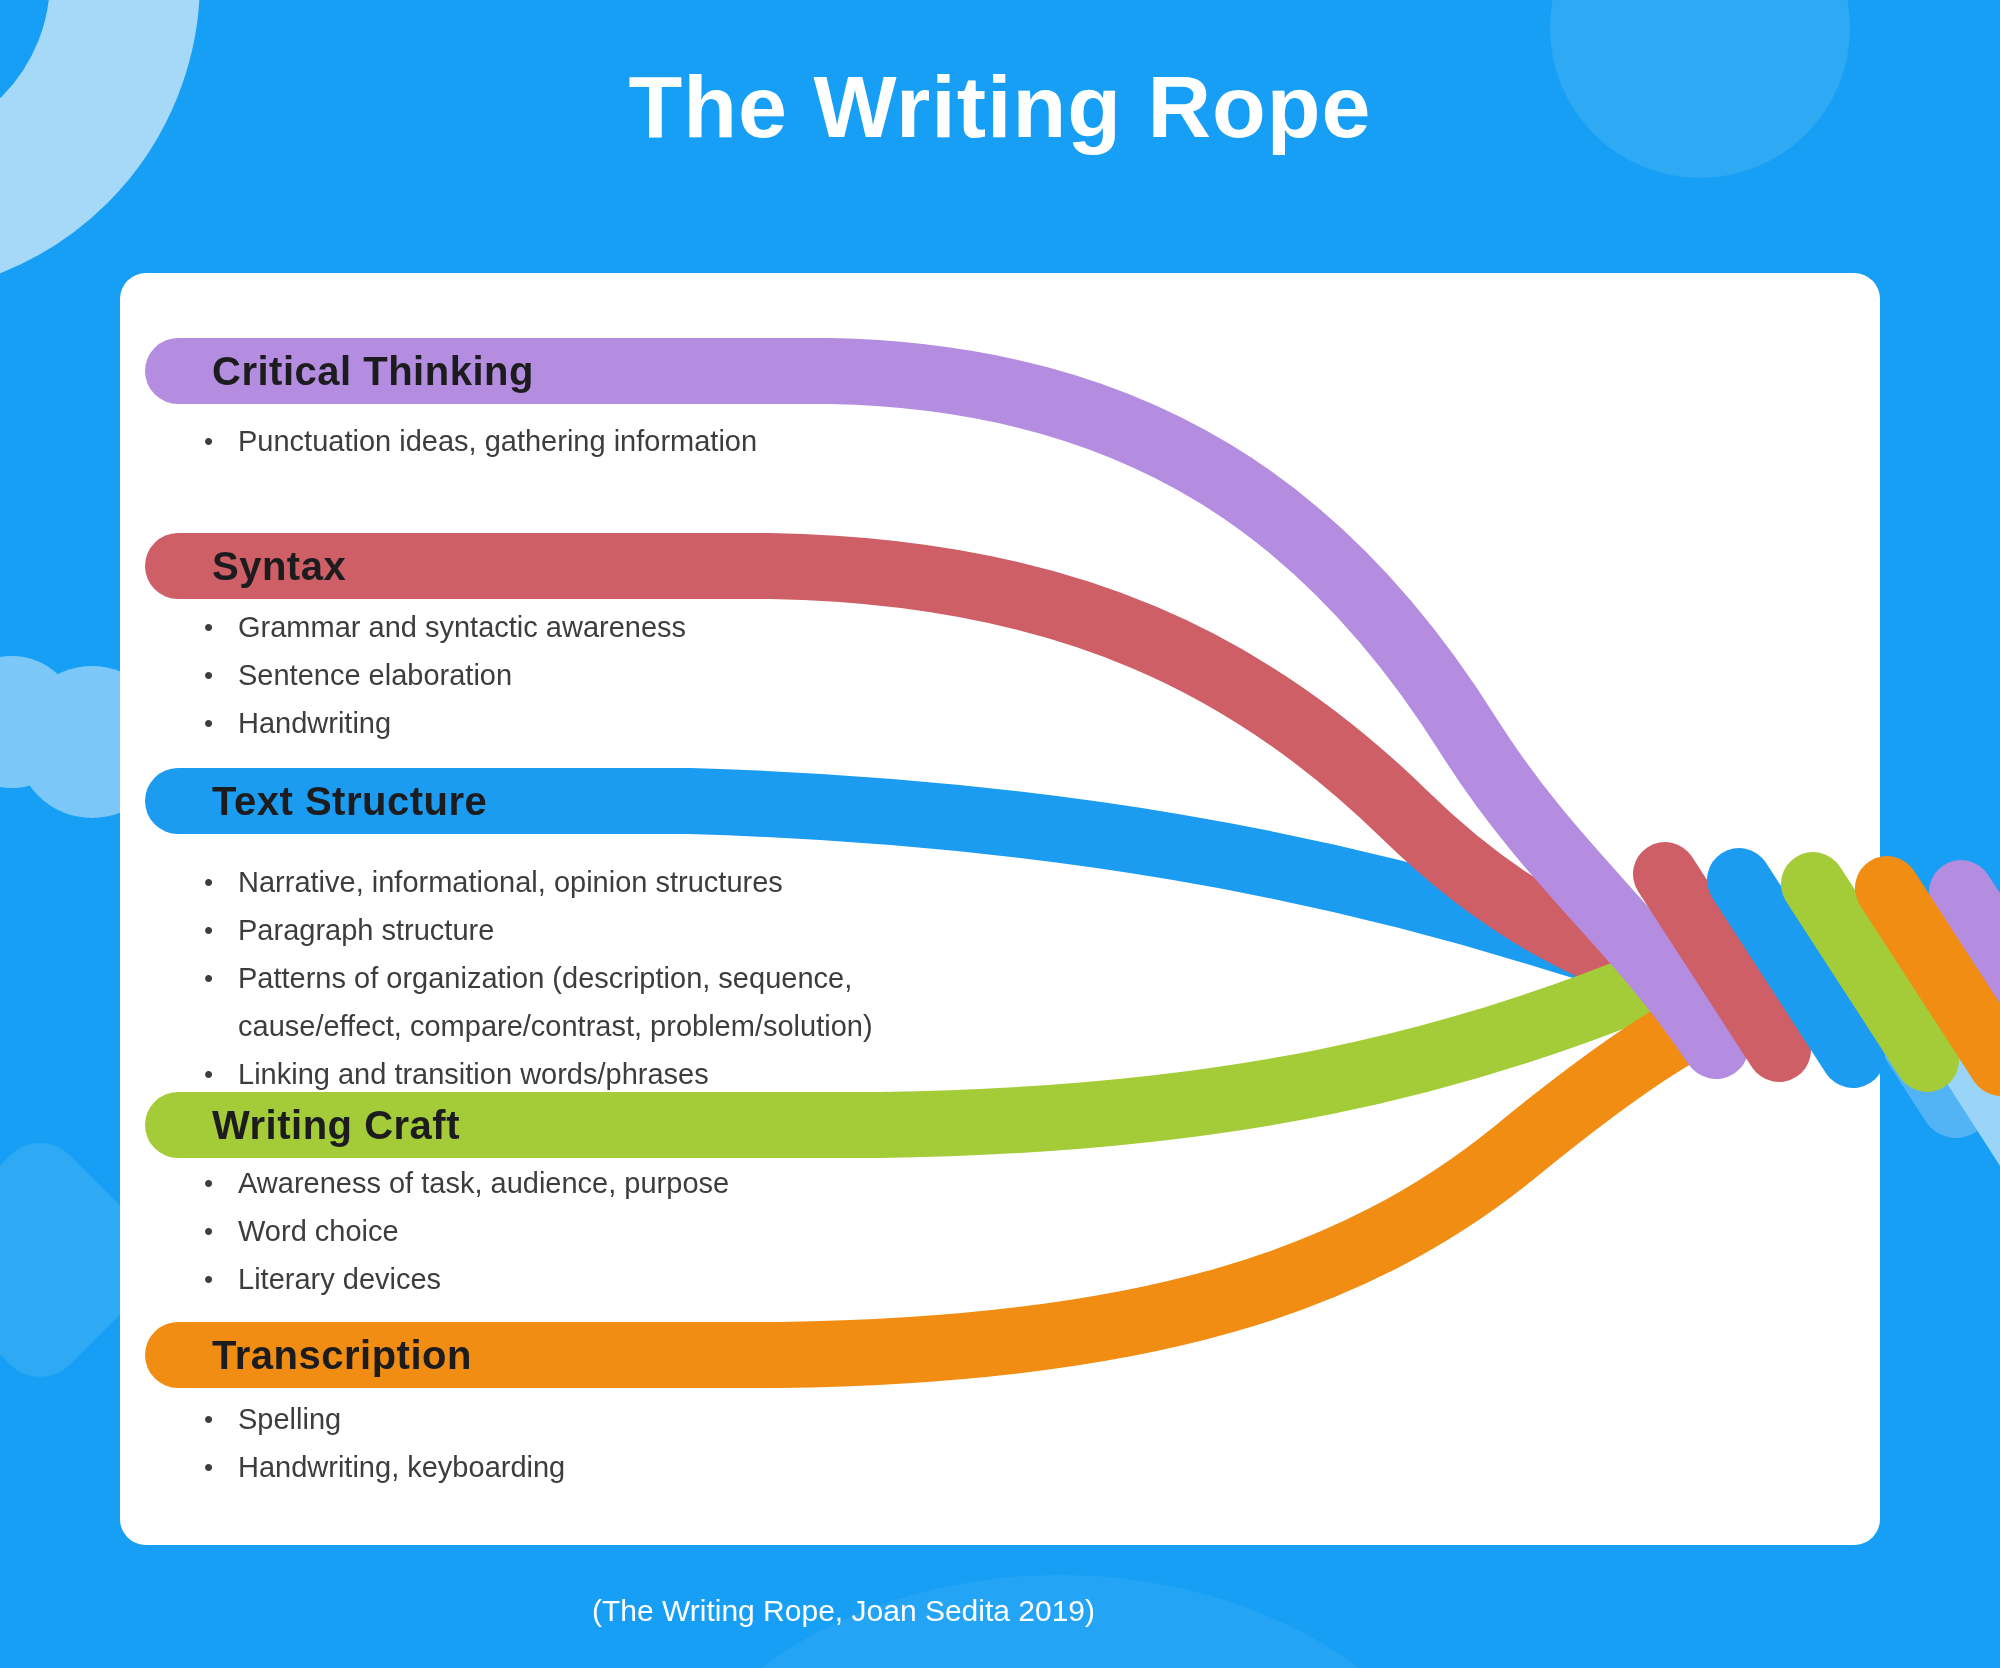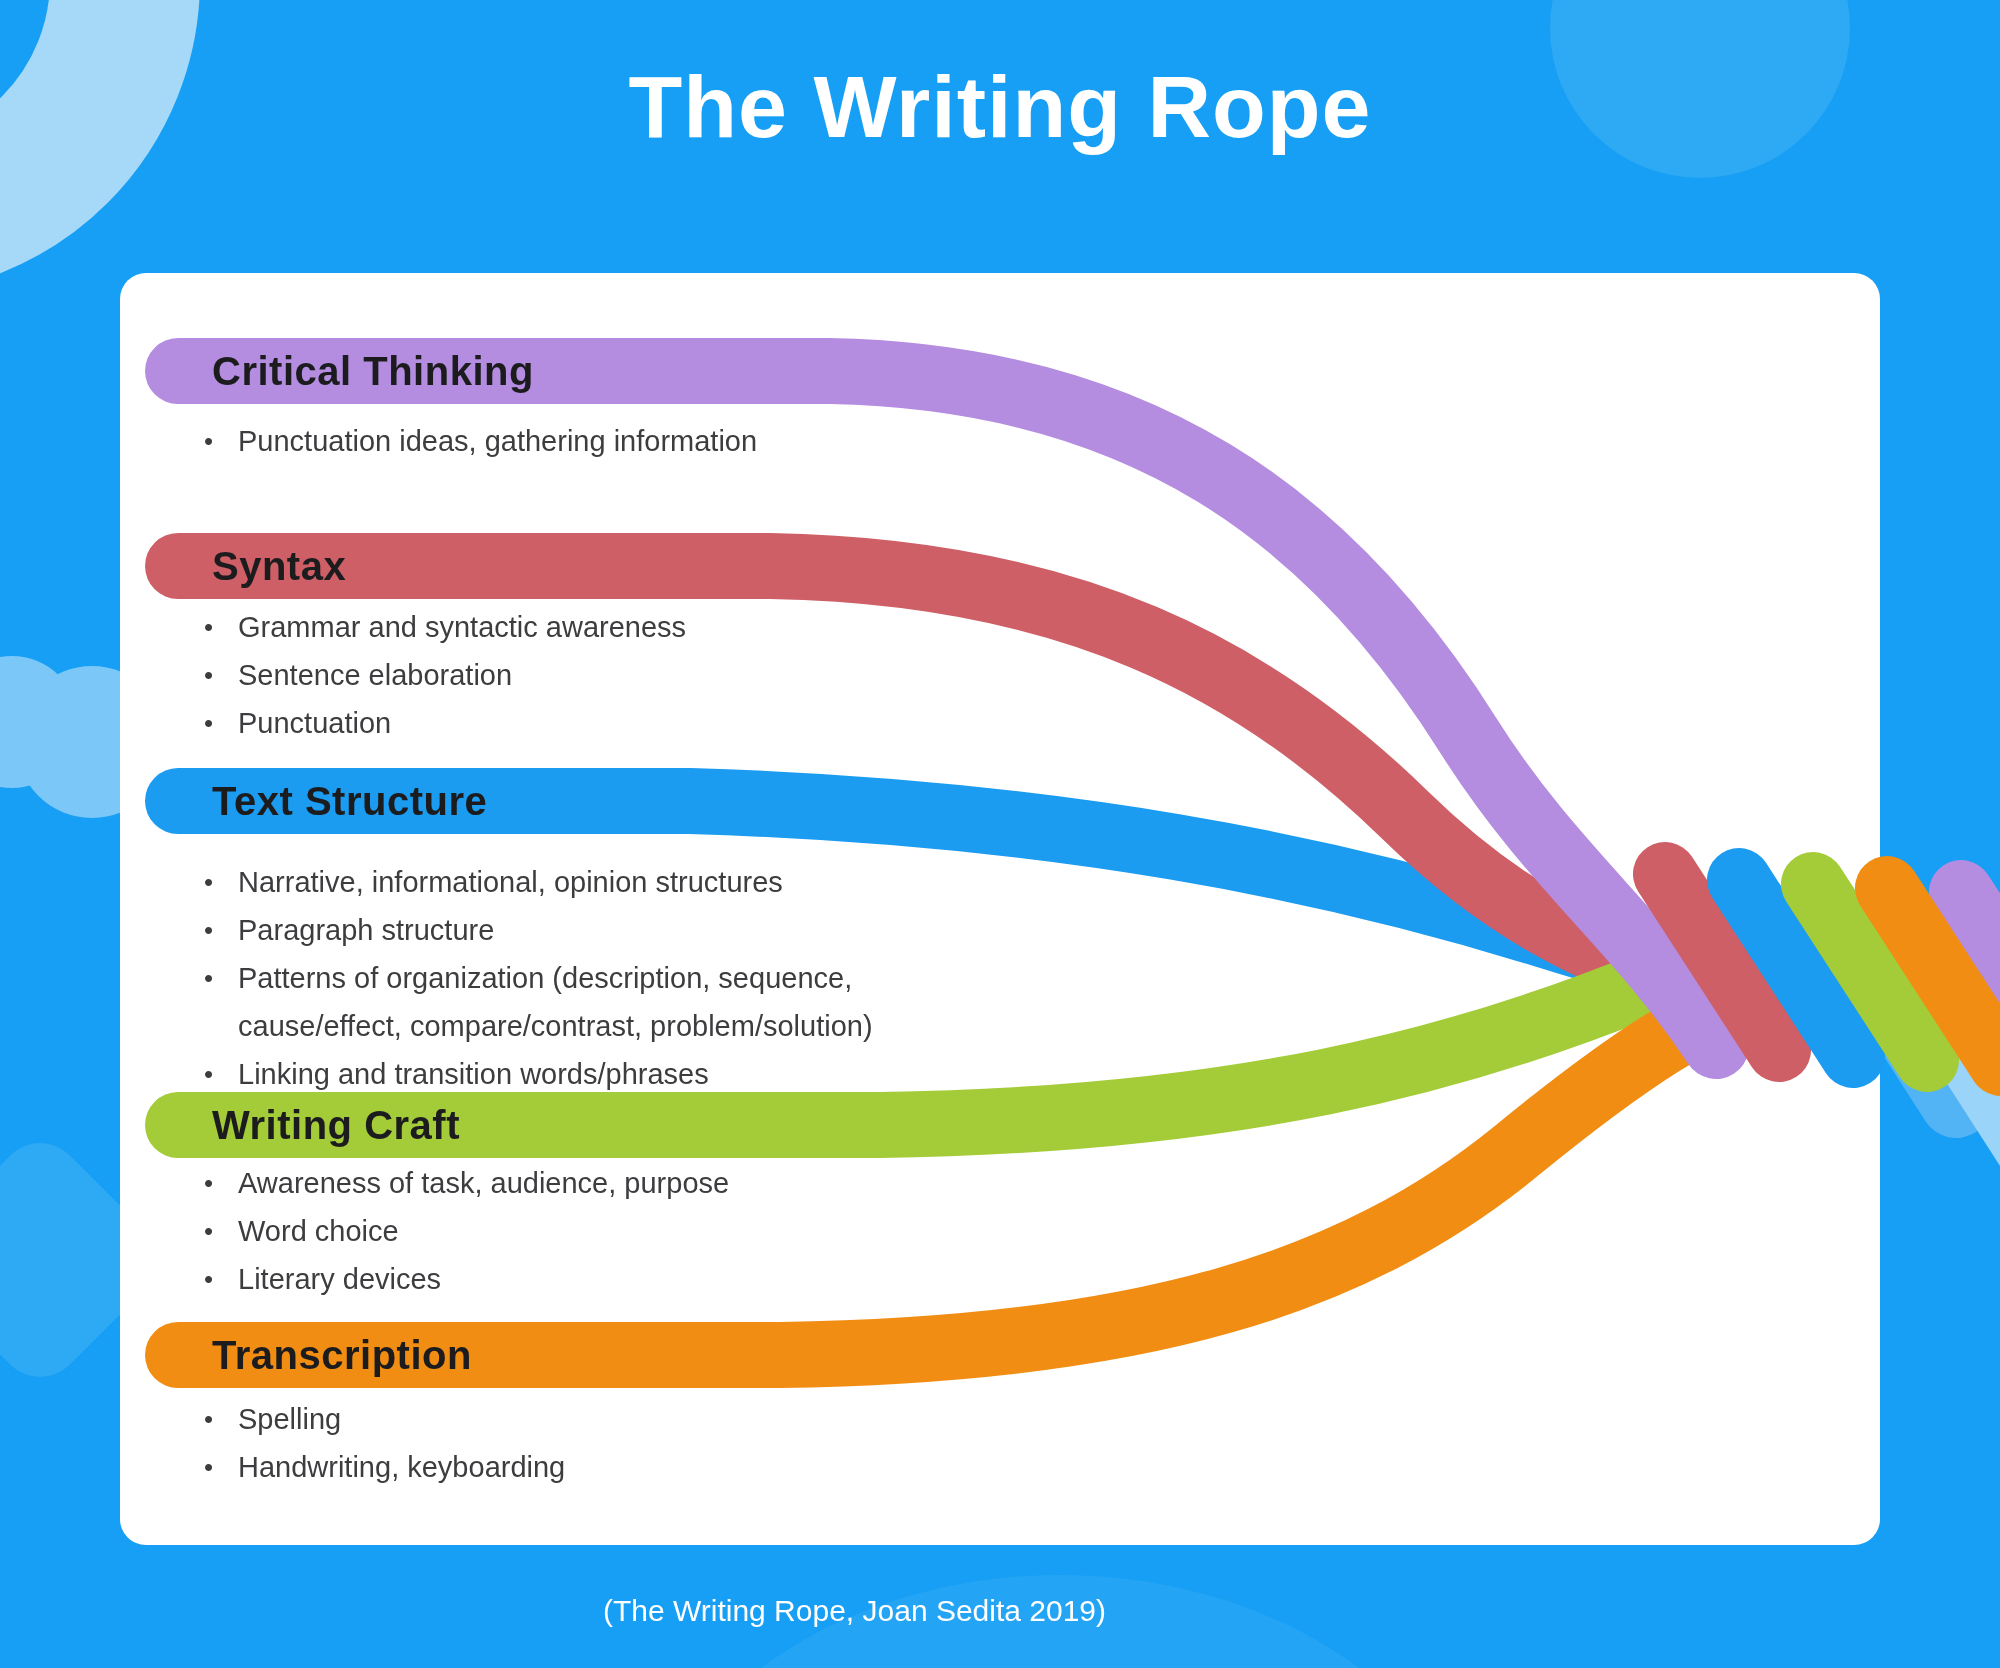--- a/index.html
+++ b/index.html
@@ -11,21 +11,21 @@
     font-family:"Liberation Sans","DejaVu Sans",sans-serif;
   }
   .stage svg{position:absolute;left:0;top:0;}
   .title{
     position:absolute;left:0;top:56px;width:2000px;
     text-align:center;
     font-size:88px;font-weight:700;letter-spacing:1px;
     color:var(--title_text,#fff);
   }
   .attribution{
-    position:absolute;left:18px;top:1594px;width:1673px;
+    position:absolute;left:7px;top:1594px;width:1673px;
     text-align:center;font-size:30px;
     color:var(--title_text,#fff);
   }
   .band-label{
     position:absolute;left:212px;height:52px;line-height:52px;
     font-size:40px;font-weight:800;letter-spacing:.5px;
     color:var(--ink,#1c1c1e);white-space:nowrap;
   }
   ul.bullets{
     position:absolute;left:204px;margin:0;padding:0;list-style:none;
@@ -87,21 +87,21 @@
 
   <div class="band-label lbl-0">Critical Thinking</div>
   <ul class="bullets ul-0">
     <li>Punctuation ideas, gathering information</li>
   </ul>
 
   <div class="band-label lbl-1">Syntax</div>
   <ul class="bullets ul-1">
     <li>Grammar and syntactic awareness</li>
     <li>Sentence elaboration</li>
-    <li>Punctuation</li>
+    <li>Handwriting</li>
   </ul>
 
   <div class="band-label lbl-2">Text Structure</div>
   <ul class="bullets ul-2">
     <li>Narrative, informational, opinion structures</li>
     <li>Paragraph structure</li>
     <li class="can-wrap">Patterns of organization (description, sequence, cause/effect, compare/contrast, problem/solution)</li>
     <li>Linking and transition words/phrases</li>
   </ul>
 

